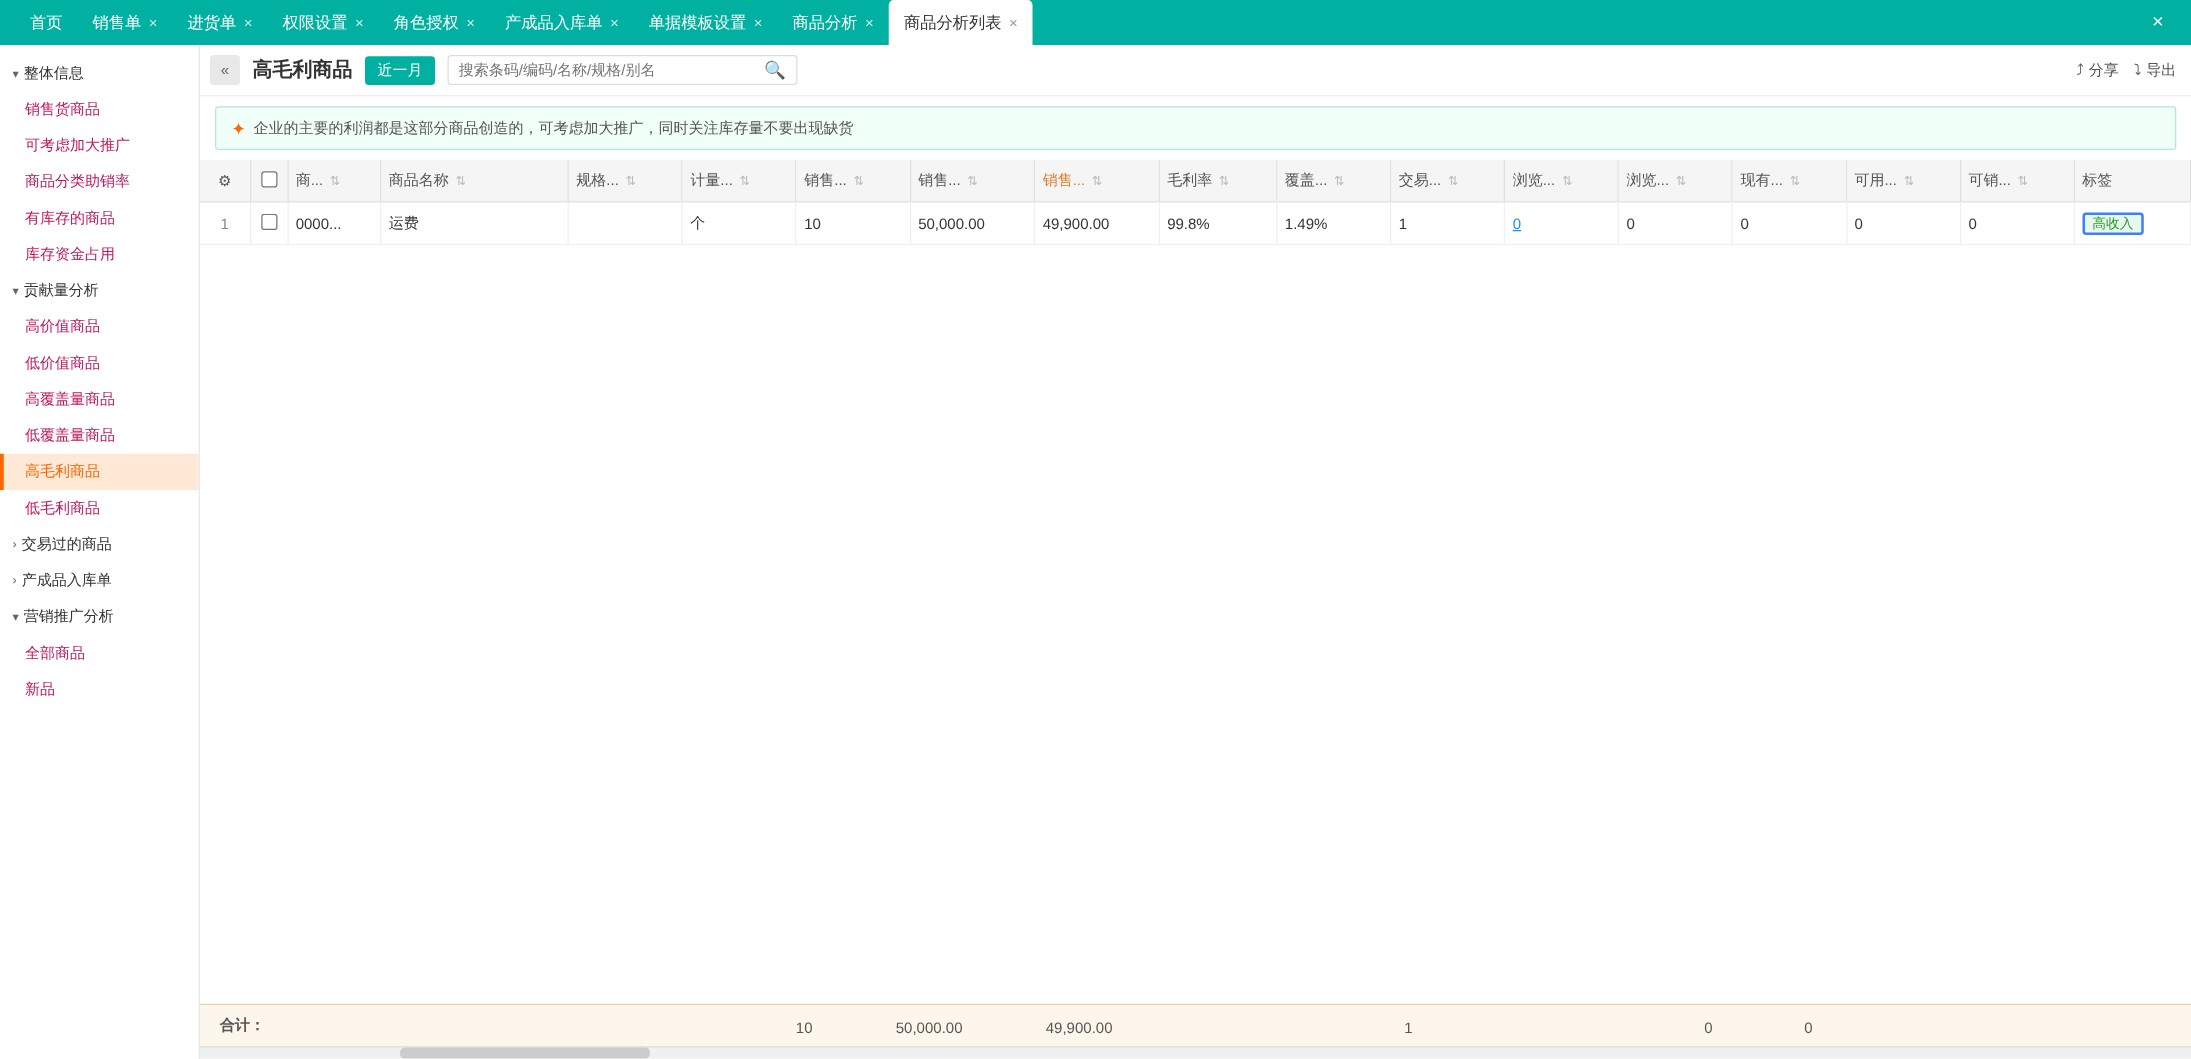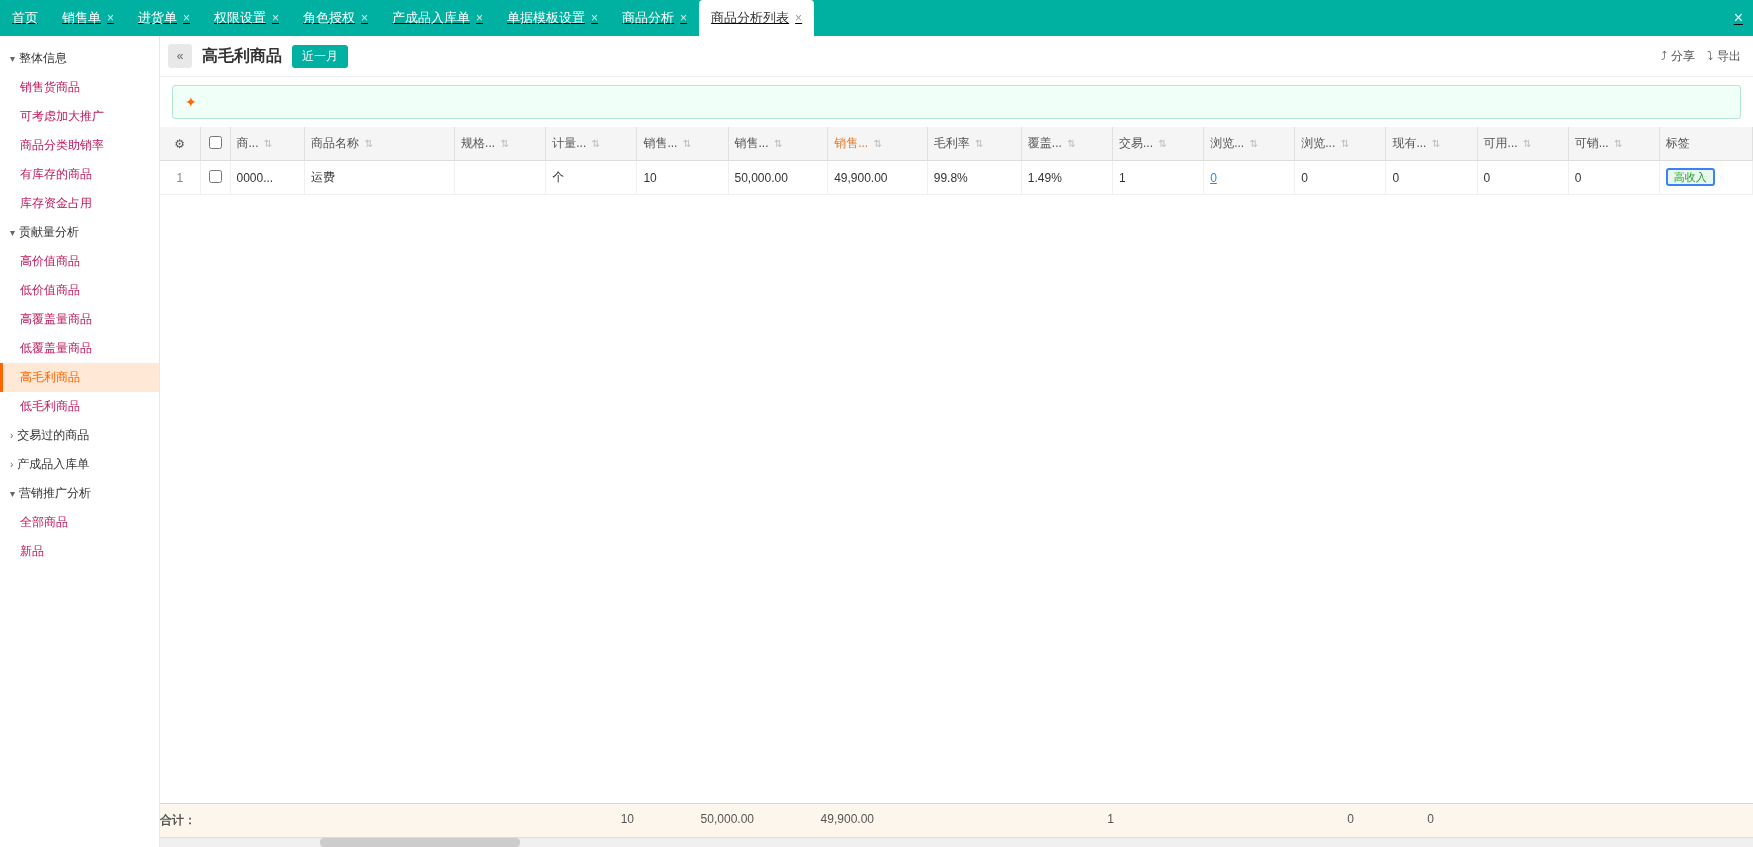--- a/index.html
+++ b/index.html
@@ -4,22 +4,21 @@
   <style>
     * { margin: 0; padding: 0; box-sizing: border-box; }
     body { font-family: 'Microsoft YaHei', Arial, sans-serif; font-size: 12px; background: #f0f0f0; width: 1753px; height: 847px; overflow: hidden; }
 
     
     .tab-bar {
       display: flex;
       align-items: center;
       background: #00b0a0;
       height: 36px;
-      padding: 0 0;
-      text-decoration: underline;
+      padding: 0 12px;
     }
     .tab-item {
       display: flex;
       align-items: center;
       padding: 0 12px;
       height: 36px;
       color: #fff;
       font-size: 13px;
       cursor: pointer;
       white-space: nowrap;
@@ -220,23 +219,23 @@
       border-radius: 3px;
       padding: 1px 6px;
       font-size: 11px;
     }
     .link-style { color: #1890ff; text-decoration: underline; cursor: pointer; }
 
     
     .table-footer {
       background: #fdf6ec;
       border-top: 1px solid #e8d5b0;
-      padding: 8px 0;
-      display: flex;
-      align-items: flex-start;
+      padding: 8px 16px;
+      display: flex;
+      align-items: flex-end;
       font-size: 12px;
       color: #555;
       gap: 0;
     }
     .footer-label { min-width: 60px; font-weight: bold; }
     .footer-cell {
       padding: 0 6px;
       min-width: 80px;
       text-align: right;
     }
@@ -339,34 +338,39 @@
     <div class="sidebar-item">全部商品</div>
     <div class="sidebar-item">新品</div>
   </div>
 
   <div class="content-area">
 
     <div class="content-header">
       <div class="collapse-btn">«</div>
       <span class="page-title">高毛利商品</span>
       <button class="filter-btn">近一月</button>
+      <div class="search-box">
+        <input type="text" placeholder="搜索条码/编码/名称/规格/别名" style="">
+        <span class="search-icon">🔍</span>
+      </div>
       <div class="header-actions">
         <div class="action-btn">
           <span>⤴</span>
           <span>分享</span>
         </div>
         <div class="action-btn">
           <span>⤵</span>
           <span>导出</span>
         </div>
       </div>
     </div>
 
     <div class="info-banner">
       <span class="info-icon">✦</span>
+      <span>企业的主要的利润都是这部分商品创造的，可考虑加大推广，同时关注库存量不要出现缺货</span>
     </div>
 
     <div class="table-wrapper">
       <table>
         <thead>
           <tr>
             <th style="width:40px; text-align:center;">
               <span style="cursor:pointer;">⚙</span>
             </th>
             <th style="width:30px; text-align:center;">

